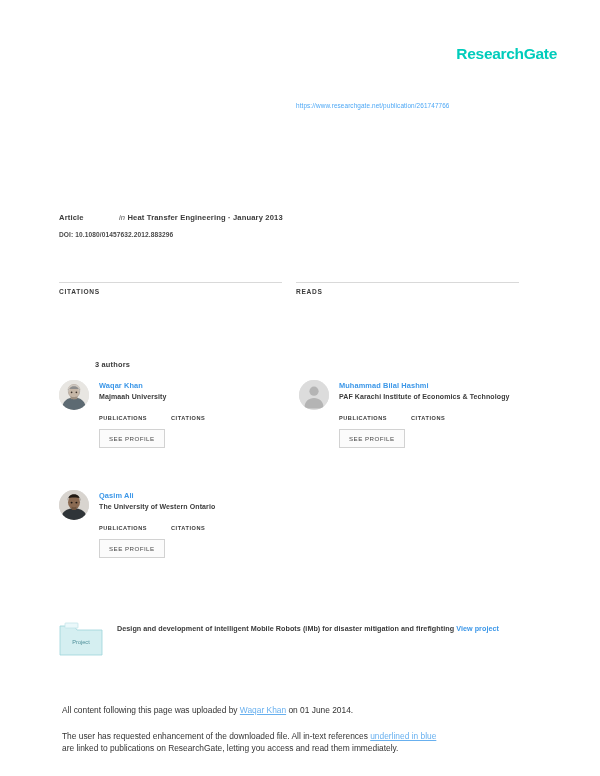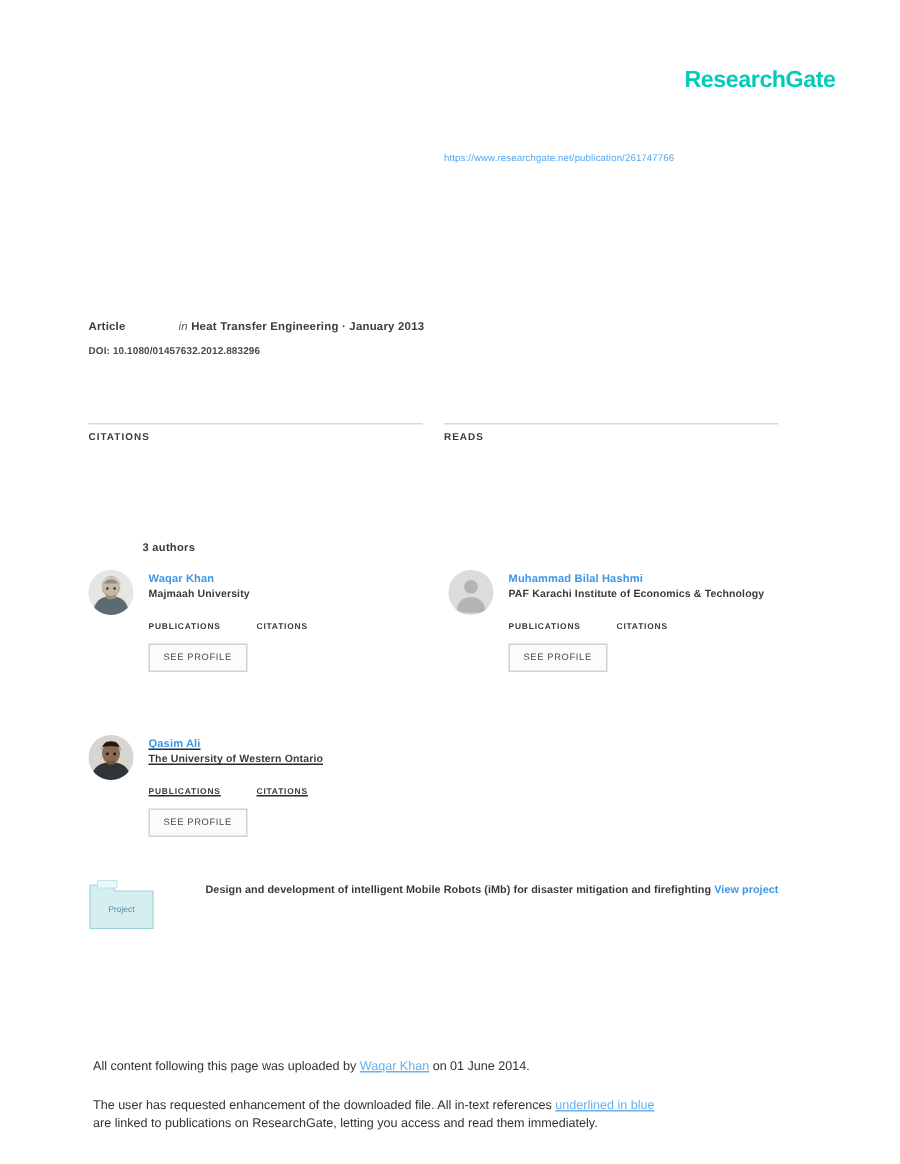--- a/index.html
+++ b/index.html
@@ -119,21 +119,21 @@
     left: 59px;
     width: 472px;
   }
   .author {
     position: absolute;
     width: 236px;
     display: flex;
   }
   .author.a0 { left: 0px;   top: 0px; }
   .author.a1 { left: 240px; top: 0px; }
-  .author.a2 { left: 0px;   top: 110px; text-decoration: underline; }
+  .author.a2 { left: 0px;   top: 110px; }
 
   .avatar {
     width: 30px;
     height: 30px;
     border-radius: 50%;
     flex: 0 0 30px;
     overflow: hidden;
     background: #e3e3e3;
     position: relative;
   }
@@ -190,25 +190,24 @@
     position: absolute;
     top: 601px;
     left: 59px;
     font-size: 7.2px;
     font-weight: bold;
     color: #3a3a3a;
     letter-spacing: 0.1px;
   }
   .proj-row {
     position: absolute;
-    top: 586px;
+    top: 622px;
     left: 59px;
     width: 480px;
     display: flex;
-    gap: 20px;
   }
   .folder {
     flex: 0 0 44px;
     height: 34px;
     position: relative;
   }
   .folder svg { display: block; }
   .proj-text {
     margin-left: 14px;
     font-size: 7.2px;

